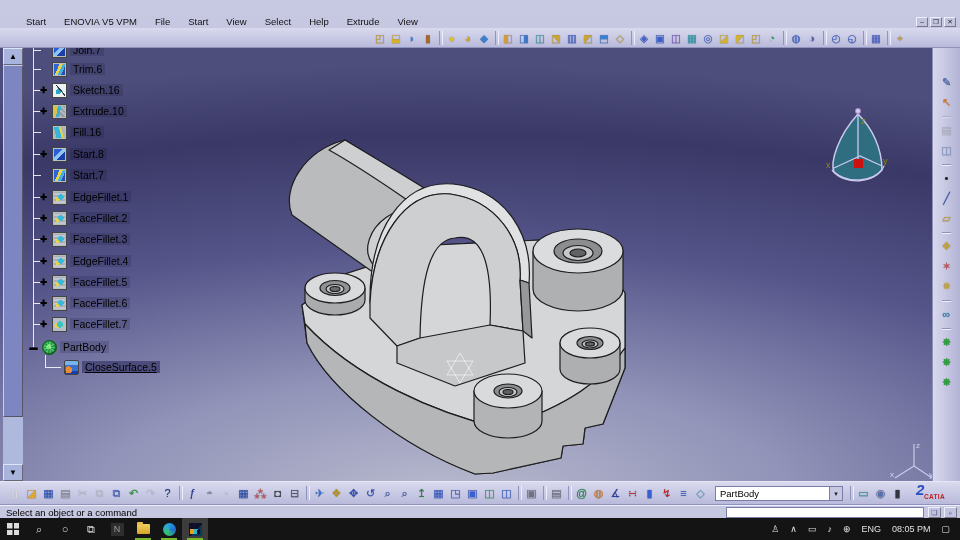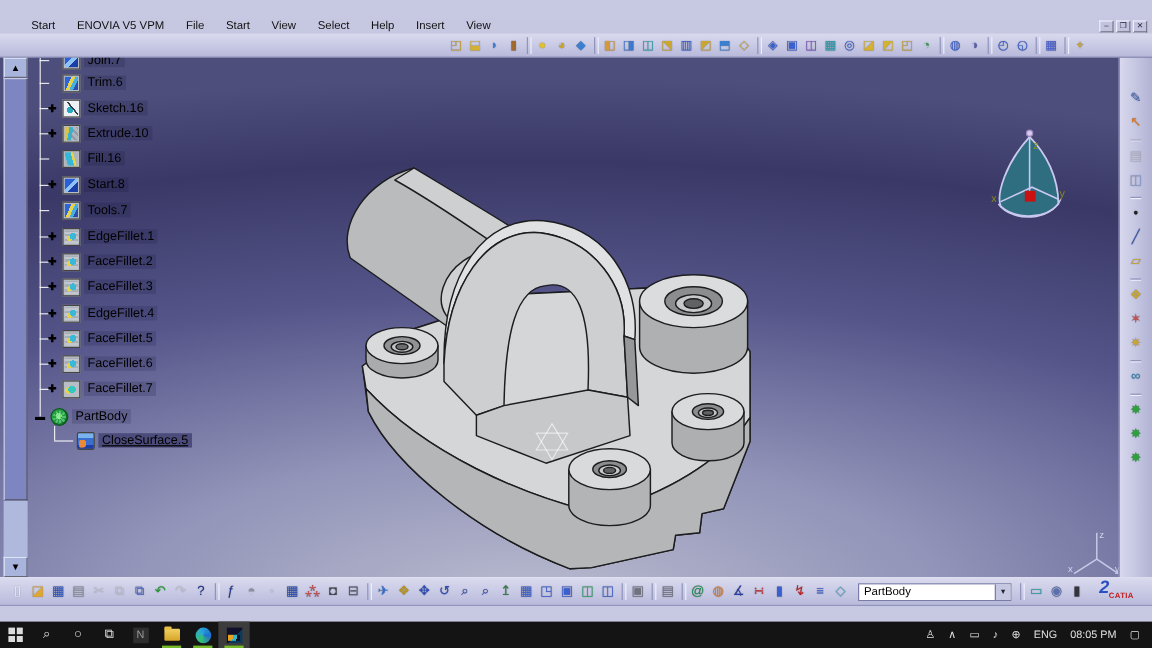--- a/index.html
+++ b/index.html
@@ -154,21 +154,21 @@
   <div id="menubar">
     <div style="display:flex">
 
     <span class="menu-item">Start</span>
         <span class="menu-item">ENOVIA V5 VPM</span>
         <span class="menu-item">File</span>
         <span class="menu-item">Start</span>
         <span class="menu-item">View</span>
         <span class="menu-item">Select</span>
         <span class="menu-item">Help</span>
-        <span class="menu-item">Insert</span>
+        <span class="menu-item">Extrude</span>
         <span class="menu-item">View</span>
       </div>
     <div id="mdi-controls">
       <span class="mdi-btn">–</span>
       <span class="mdi-btn">❐</span>
       <span class="mdi-btn">✕</span>
     </div>
   </div>
 
   <div id="toptoolbar" class="hbar">
@@ -342,21 +342,21 @@
           <span class="tlabel">Fill.16</span>
         </div>
           <div class="trow" style="top: 97px; left: 12px;">
           <span class="texp">✚</span>
           <span class="ti ti-join"></span>
           <span class="tlabel">Start.8</span>
         </div>
           <div class="trow" style="top: 118px; left: 12px;">
           <span class="texp"></span>
           <span class="ti ti-trim"></span>
-          <span class="tlabel">Tools.7</span>
+          <span class="tlabel">Start.7</span>
         </div>
           <div class="trow" style="top: 140px; left: 12px;">
           <span class="texp">✚</span>
           <span class="ti ti-fillet"></span>
           <span class="tlabel">EdgeFillet.1</span>
         </div>
           <div class="trow" style="top: 161px; left: 12px;">
           <span class="texp">✚</span>
           <span class="ti ti-fillet"></span>
           <span class="tlabel">FaceFillet.2</span>
@@ -472,20 +472,29 @@
     <span class="tbtn gsep" style="color: rgb(42, 159, 160);">▭</span>
         <span class="tbtn" style="color: rgb(90, 111, 174);">◉</span>
         <span class="tbtn" style="color: rgb(51, 52, 62);">▮</span>
       </div>
     <div id="ds-logo">
       <span class="mark">2</span>
       <span class="word">CATIA</span>
     </div>
   </div>
 
+  <div id="statusbar">
+    <span id="status-msg">Select an object or a command</span>
+    <input id="power-input" value="" style="">
+    <div style="display:flex">
+
+    <span class="st-btn">❏</span>
+        <span class="st-btn">⌕</span>
+      </div>
+  </div>
 
   <div id="taskbar">
     <div style="display:flex">
 
     <div class="tk">
         <span class=" tk-start"></span>
       </div>
         <div class="tk">
         <span>⌕</span>
       </div>

